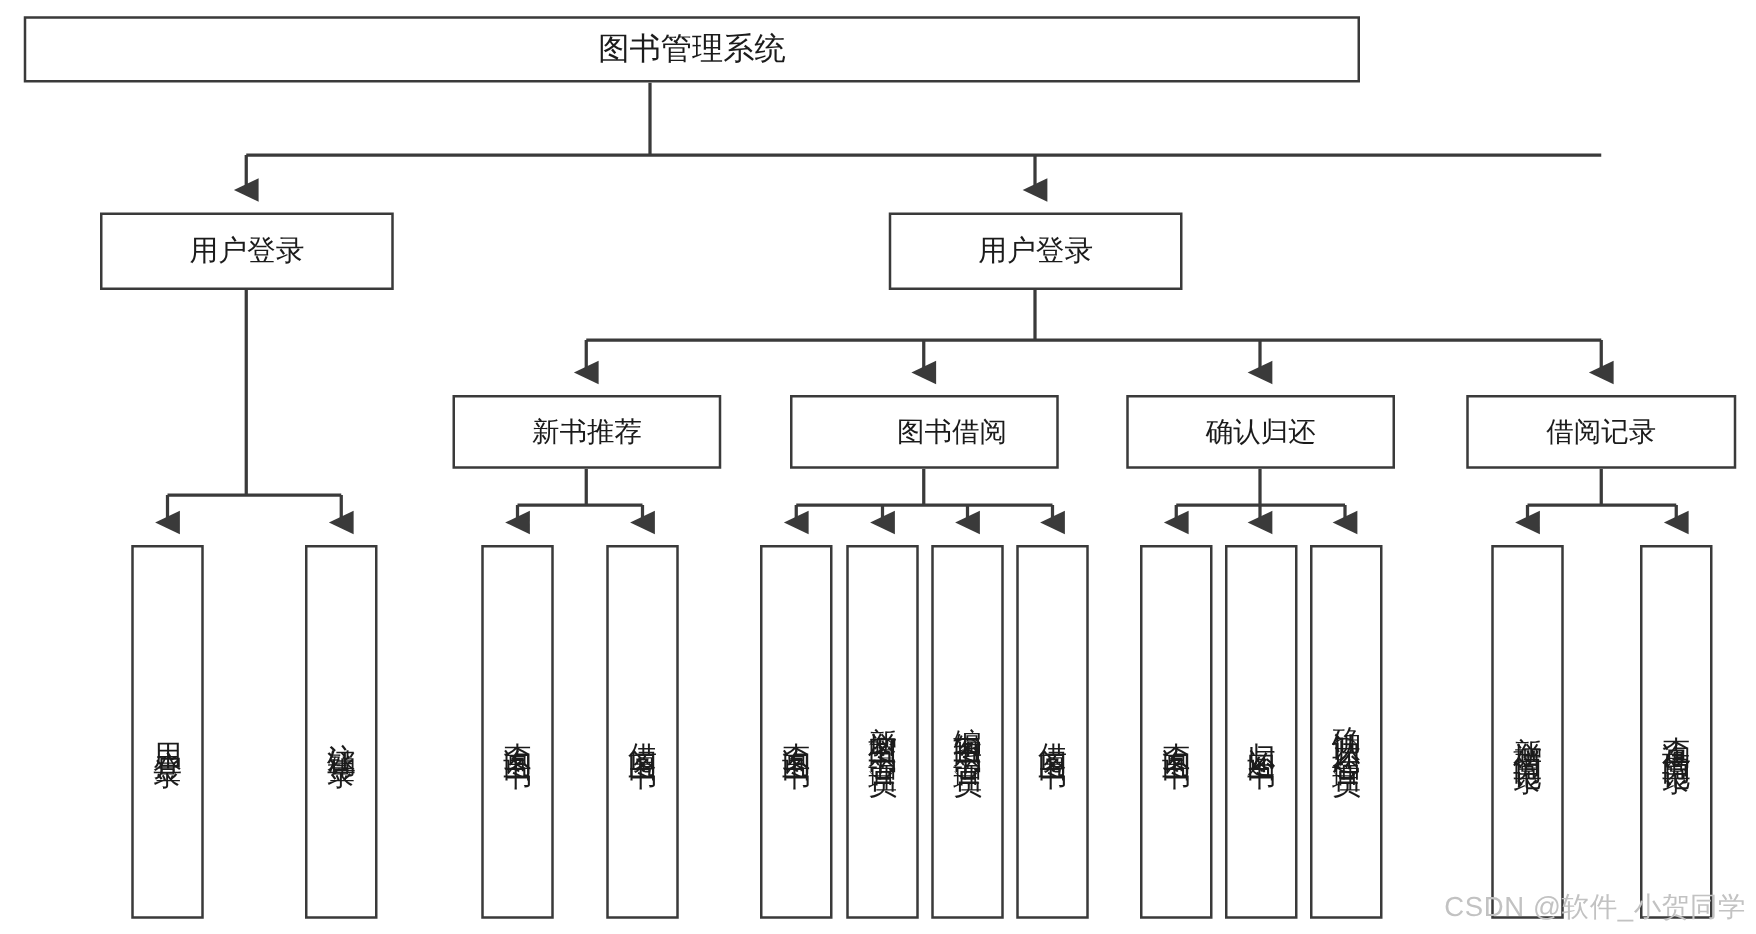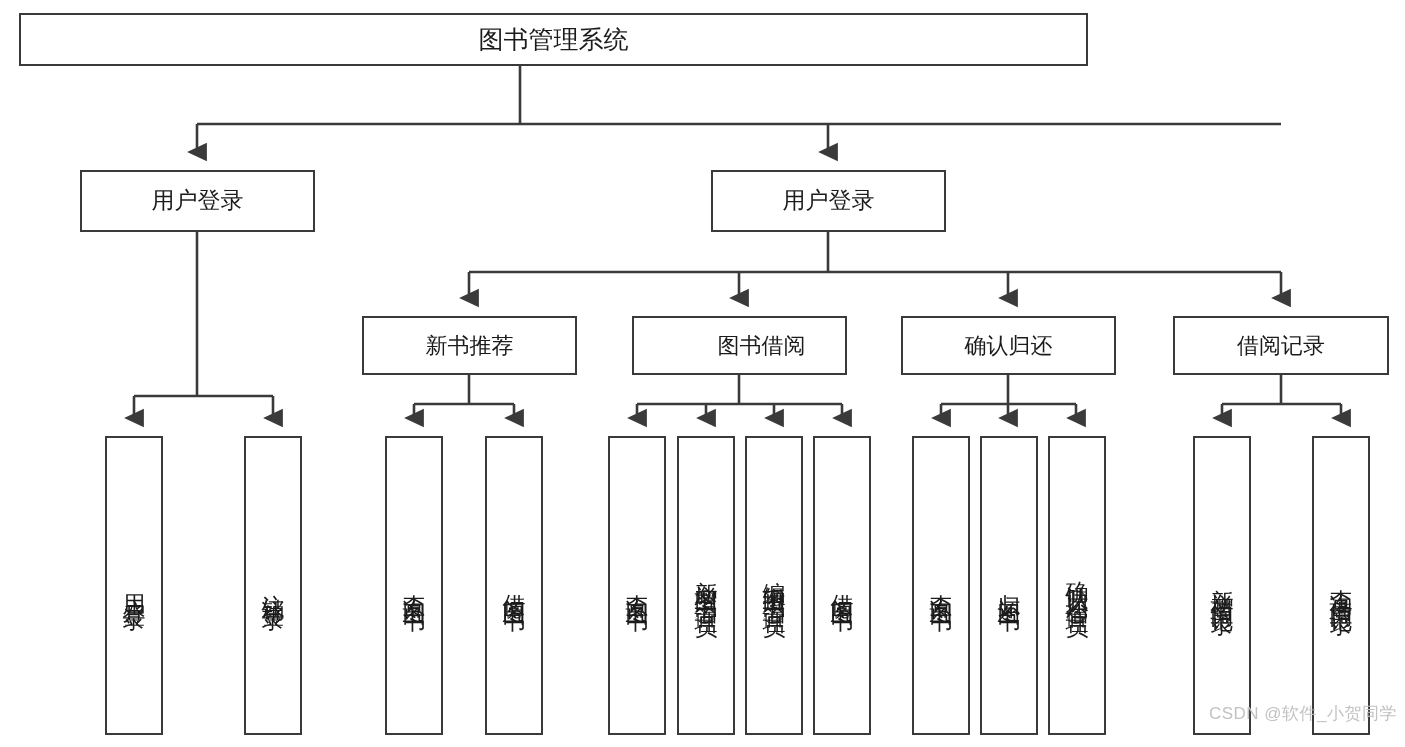--- a/index.html
+++ b/index.html
@@ -55,22 +55,22 @@
     writing-mode: vertical-rl;
     text-orientation: upright;
     letter-spacing: 5px;
     line-height: 1;
     white-space: nowrap;
     display: block;
   }
   .watermark {
     position: absolute;
     right: 8px;
-    bottom: 22px;
-    font-size: 17px;
+    bottom: 6px;
+    font-size: 22px;
     color: #c2c2c2;
     letter-spacing: 0.5px;
     white-space: nowrap;
     font-family: "Liberation Sans", "DejaVu Sans", sans-serif;
   }
 </style>
 </head>
 <body>
 
 <div id="canvas">

